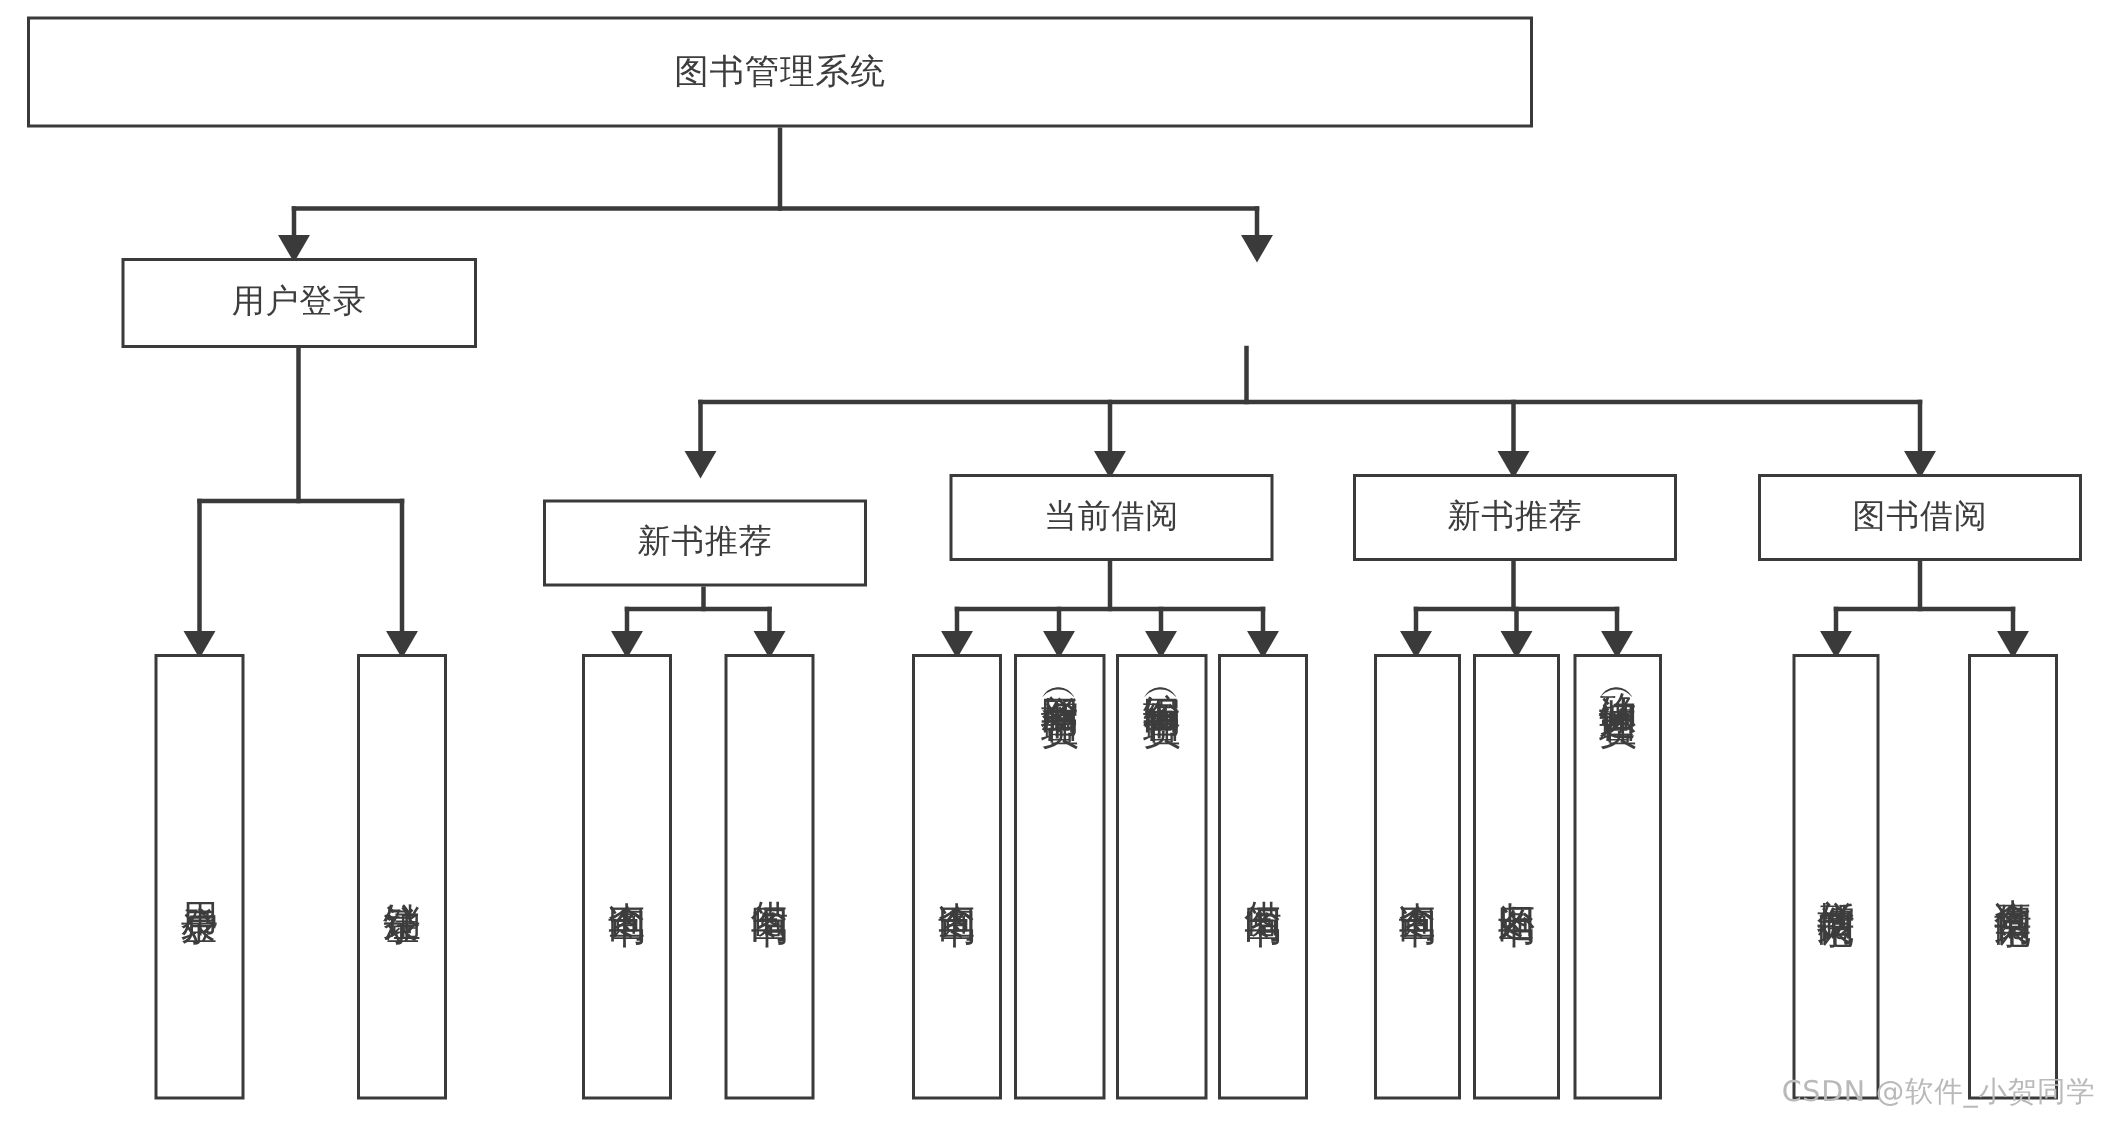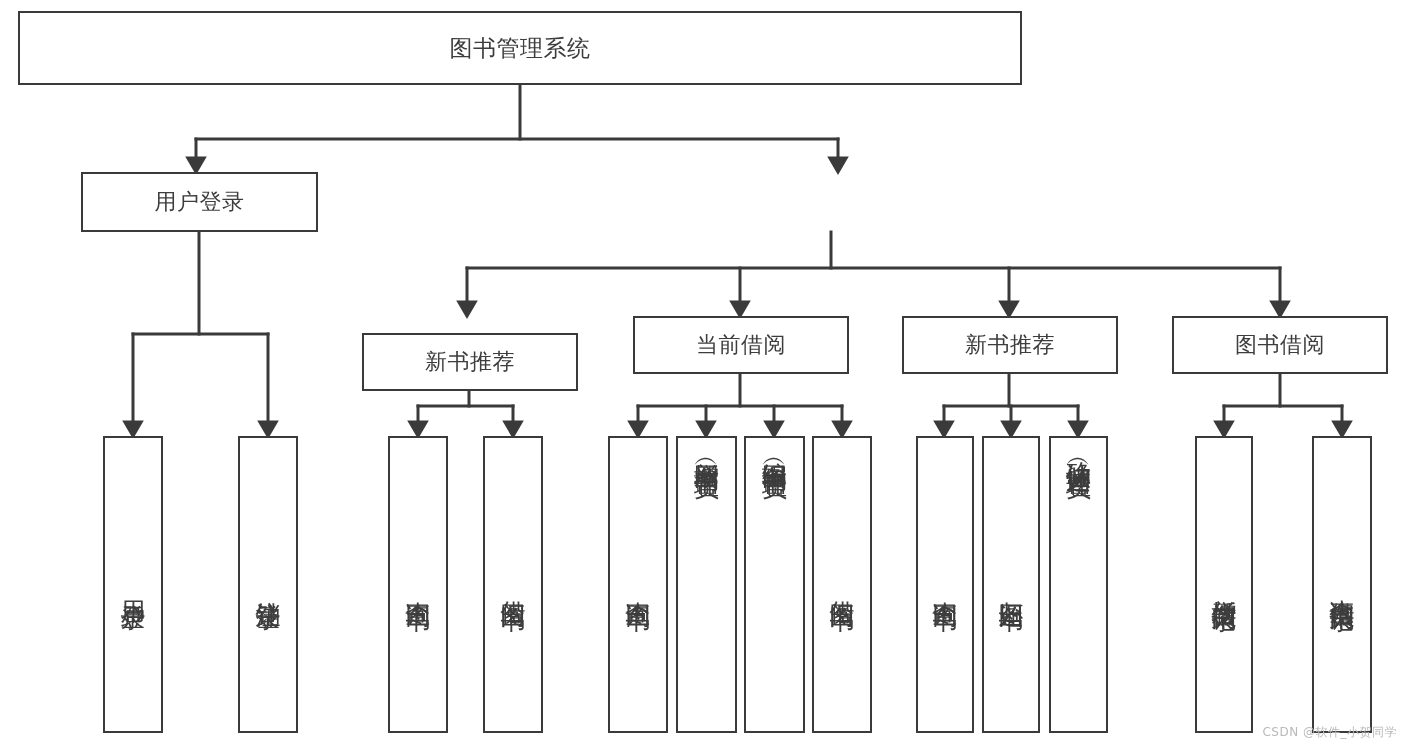--- a/index.html
+++ b/index.html
@@ -69,21 +69,21 @@
   .node.vert.topalign {
     align-items: flex-start;
   }
   .node.vert.topalign .node-label {
     padding-top: 4px;
   }
   #watermark {
     position: absolute;
     right: 8px;
     bottom: 6px;
-    font-size: 12px;
+    font-size: 19px;
     color: #b9b9b9;
     letter-spacing: 0.5px;
     white-space: nowrap;
     z-index: 5;
   }
 </style>
 </head>
 <body>
 
 <div id="diagram-root">

